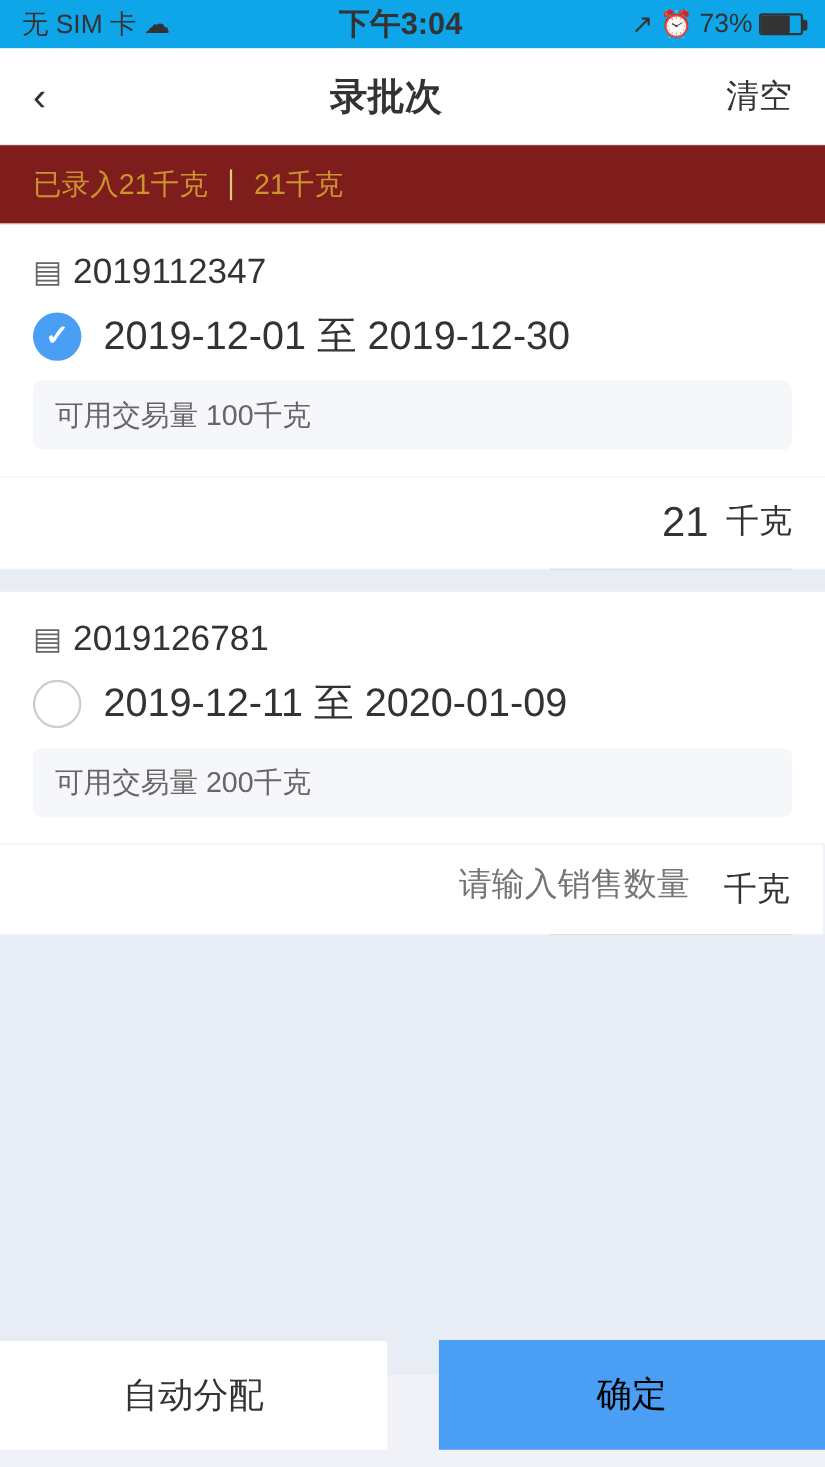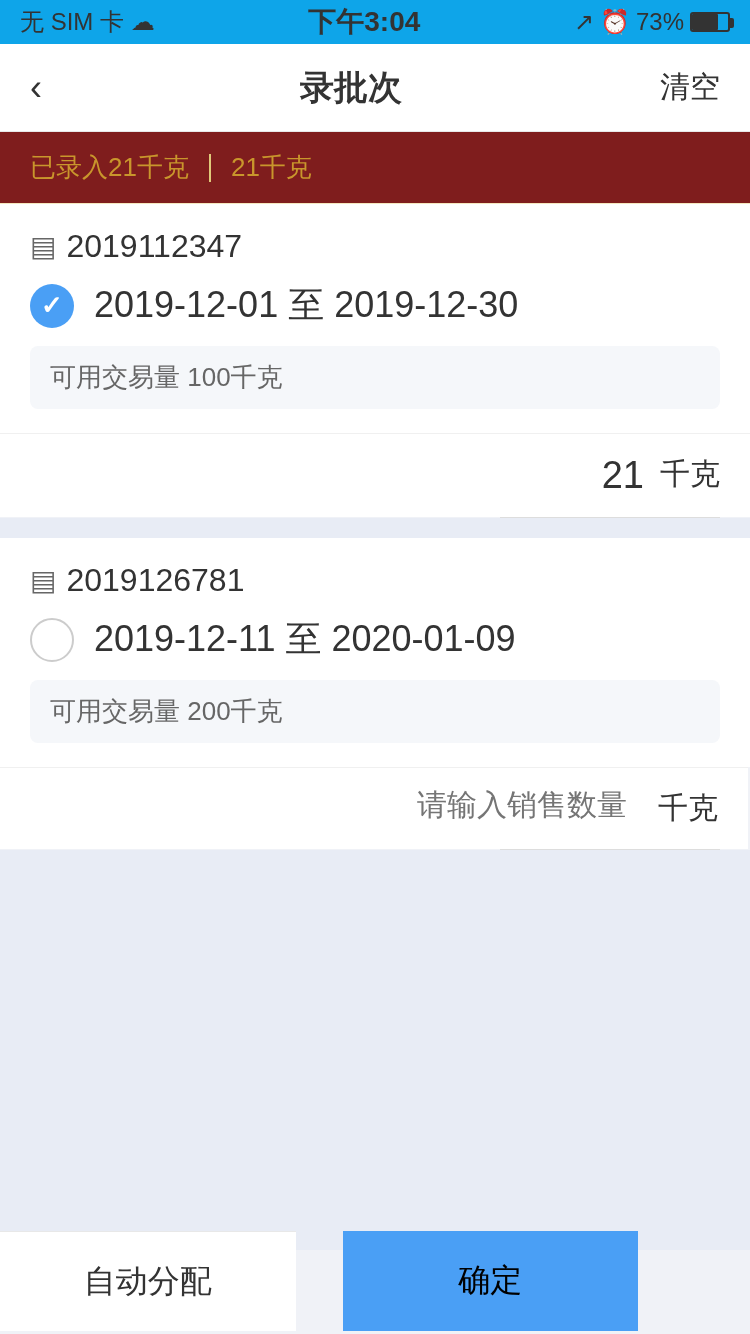--- a/index.html
+++ b/index.html
@@ -212,23 +212,23 @@
     .bottom-area {
       width: 750px;
       background: #e8ecf5;
       flex: 1;
       min-height: 400px;
     }
 
     
     .bottom-buttons {
       position: fixed;
-      bottom: 3px;
+      bottom: 16px;
       left: 0;
-      width: 638px;
+      width: 750px;
       height: 100px;
       display: flex;
     }
     .btn-auto {
       flex: 1;
       background: #fff;
       border: none;
       font-size: 32px;
       color: #333;
       cursor: pointer;

